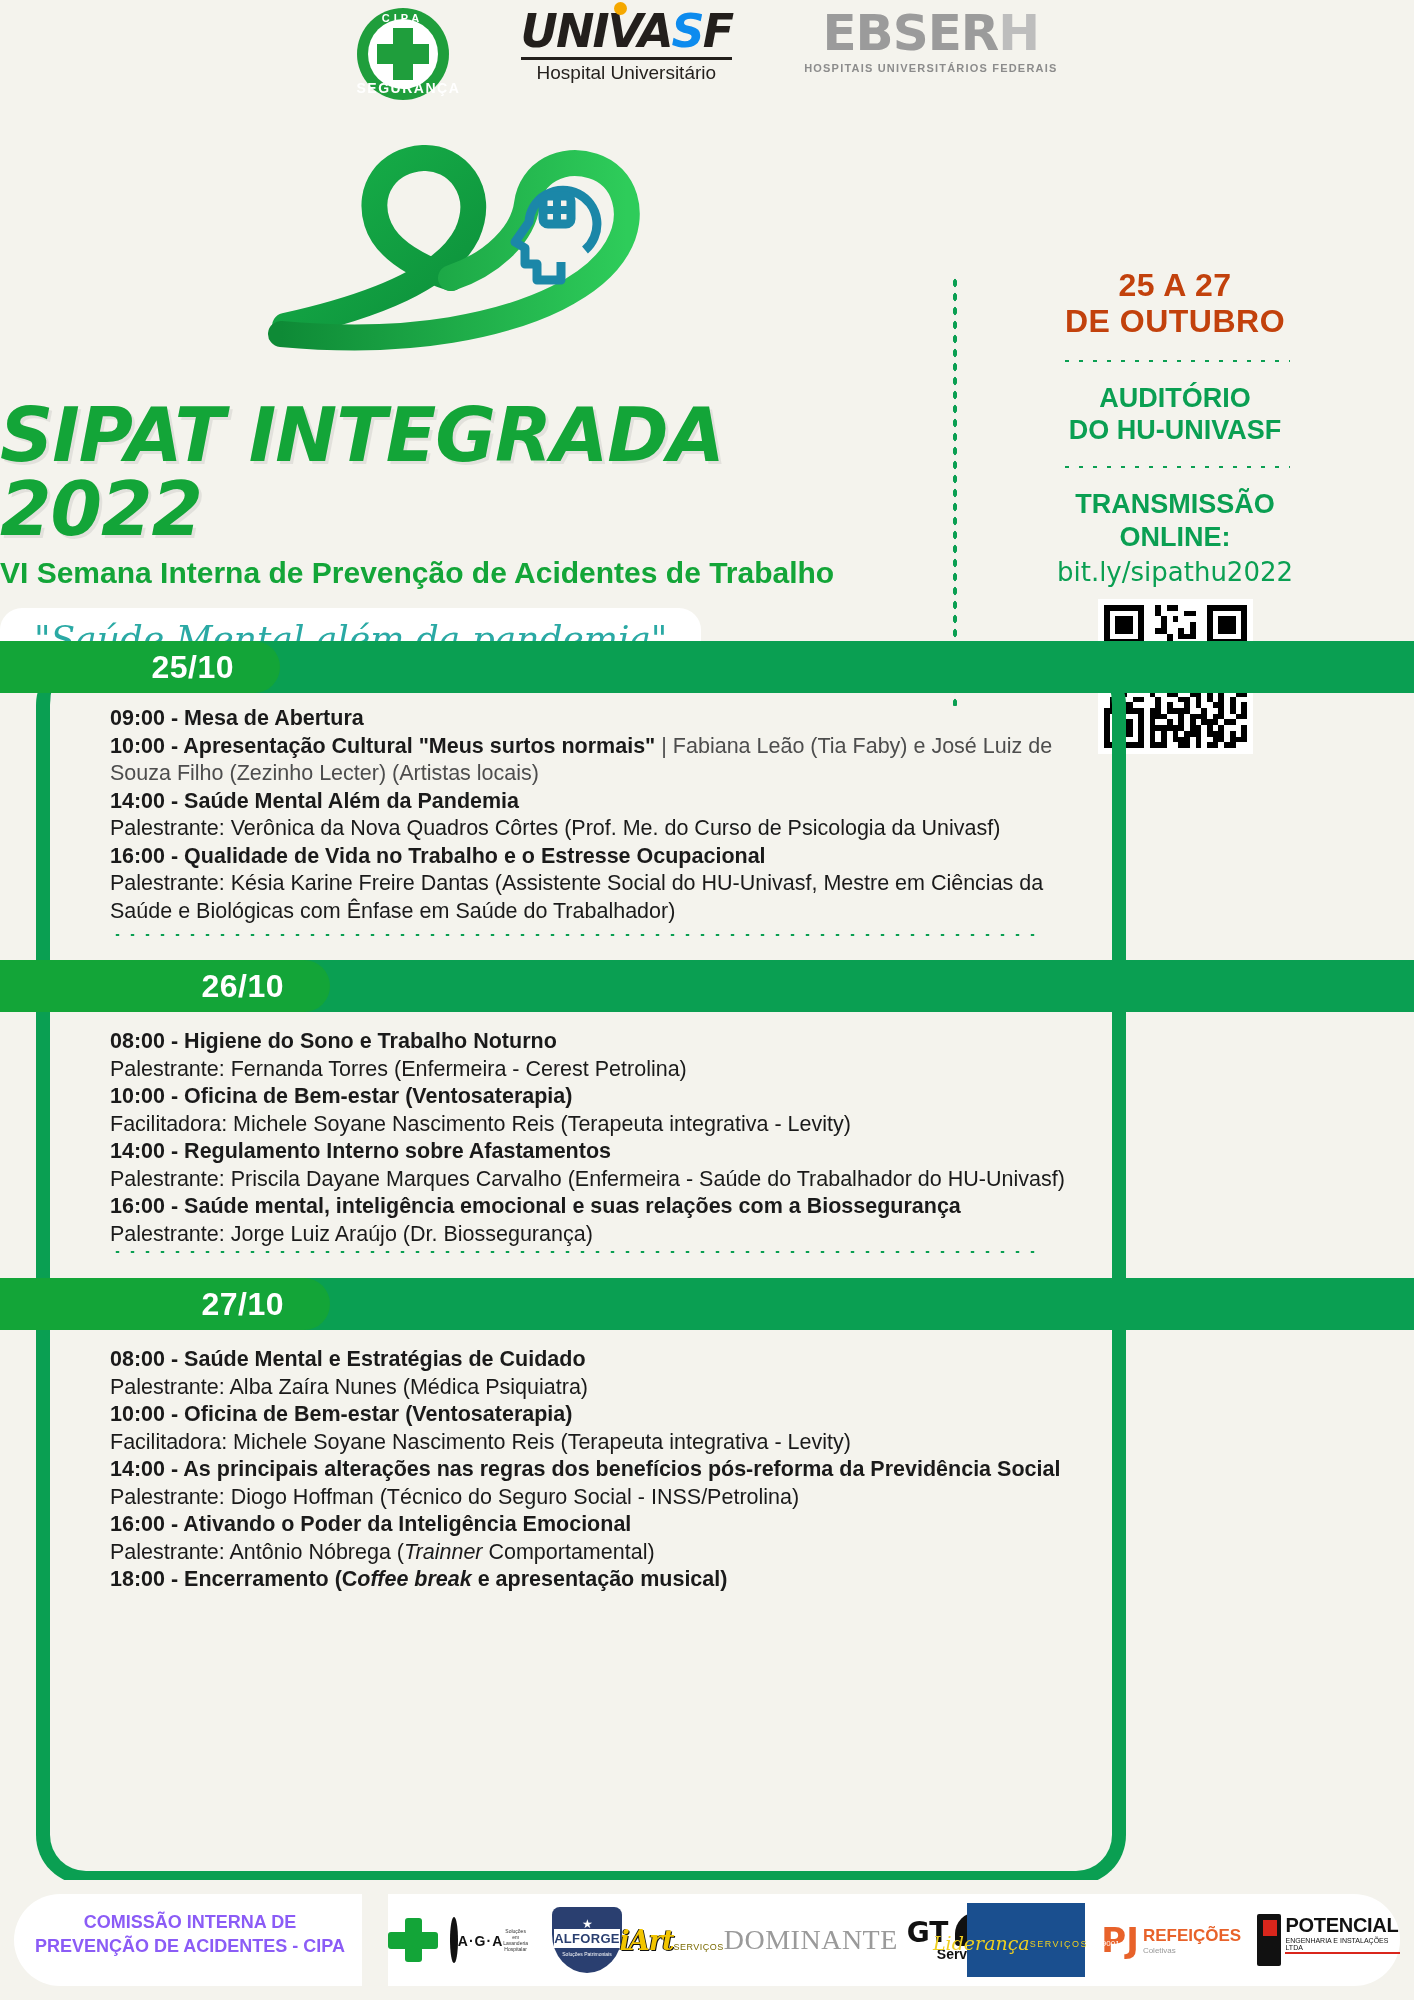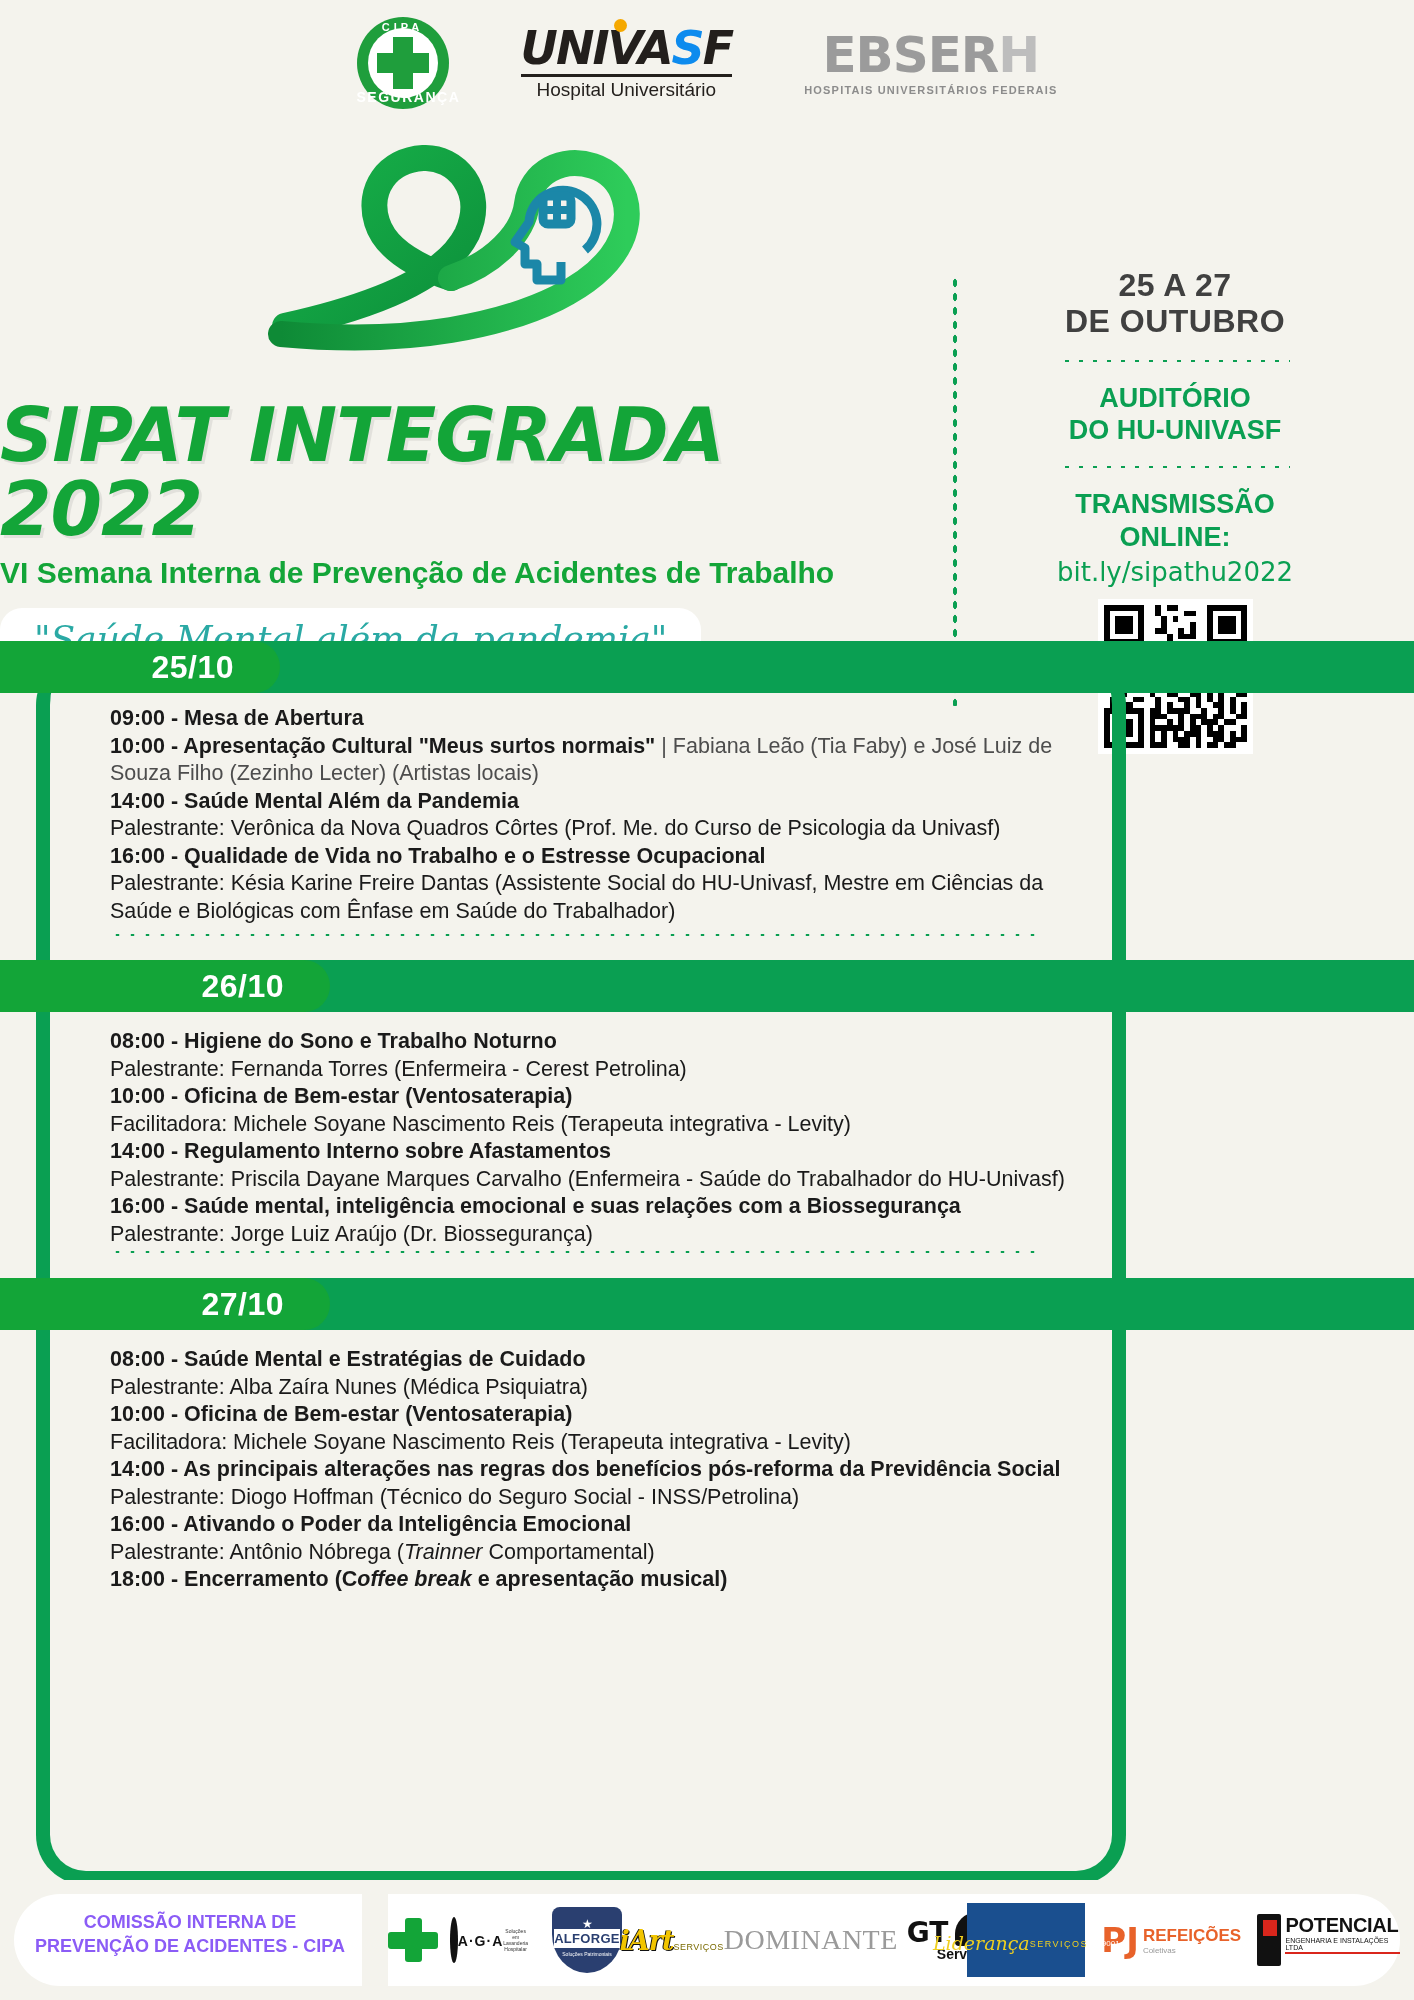--- a/index.html
+++ b/index.html
@@ -7,21 +7,21 @@
   html,body { background:#f4f3ed; }
   body {
     width:1414px; height:2000px; position:relative; overflow:hidden;
     font-family:"Liberation Sans", sans-serif;
     background:#f4f3ed;
   }
 
   
   .logo-bar{
     position:absolute; top:8px; left:0; width:1414px; height:110px;
-    display:flex; align-items:center; justify-content:center; gap:72px;
+    display:flex; align-items:flex-start; justify-content:center; gap:72px;
   }
   .cipa-logo{ width:92px; height:92px; position:relative; }
   .cipa-ring{
     position:absolute; inset:0; border-radius:50%;
     background:#1f9e3c;
     box-shadow:0 0 0 3px #f4f3ed;
   }
   .cipa-white{
     position:absolute; left:11px; top:11px; width:70px; height:70px;
     border-radius:50%; background:#ffffff;
@@ -85,21 +85,21 @@
   }
 
   
   .vdots{
     position:absolute; left:952px; top:158px; width:6px; height:430px;
     background-image:radial-gradient(#0a9f52 1.8px, transparent 2px);
     background-size:6px 14px; background-repeat:repeat-y;
   }
   .right-col{ position:absolute; left:975px; top:150px; width:400px; text-align:center; }
   .rc-big{
-    font-size:32px; font-weight:bold; color:#404040; line-height:1.12;
+    font-size:32px; font-weight:bold; color:#c2410c; line-height:1.12;
     letter-spacing:0.5px;
   }
   .rc-dotrule{
     height:6px; margin:18px auto; width:230px;
     background-image:radial-gradient(#0a9f52 2px, transparent 2.2px);
     background-size:14px 6px;
   }
   .rc-med{ font-size:27px; font-weight:bold; color:#0a9f52; line-height:1.2; }
   .rc-url{ font-size:26px; color:#0a9f52; margin-top:4px; font-family:"DejaVu Sans", sans-serif; }
   .qr{

